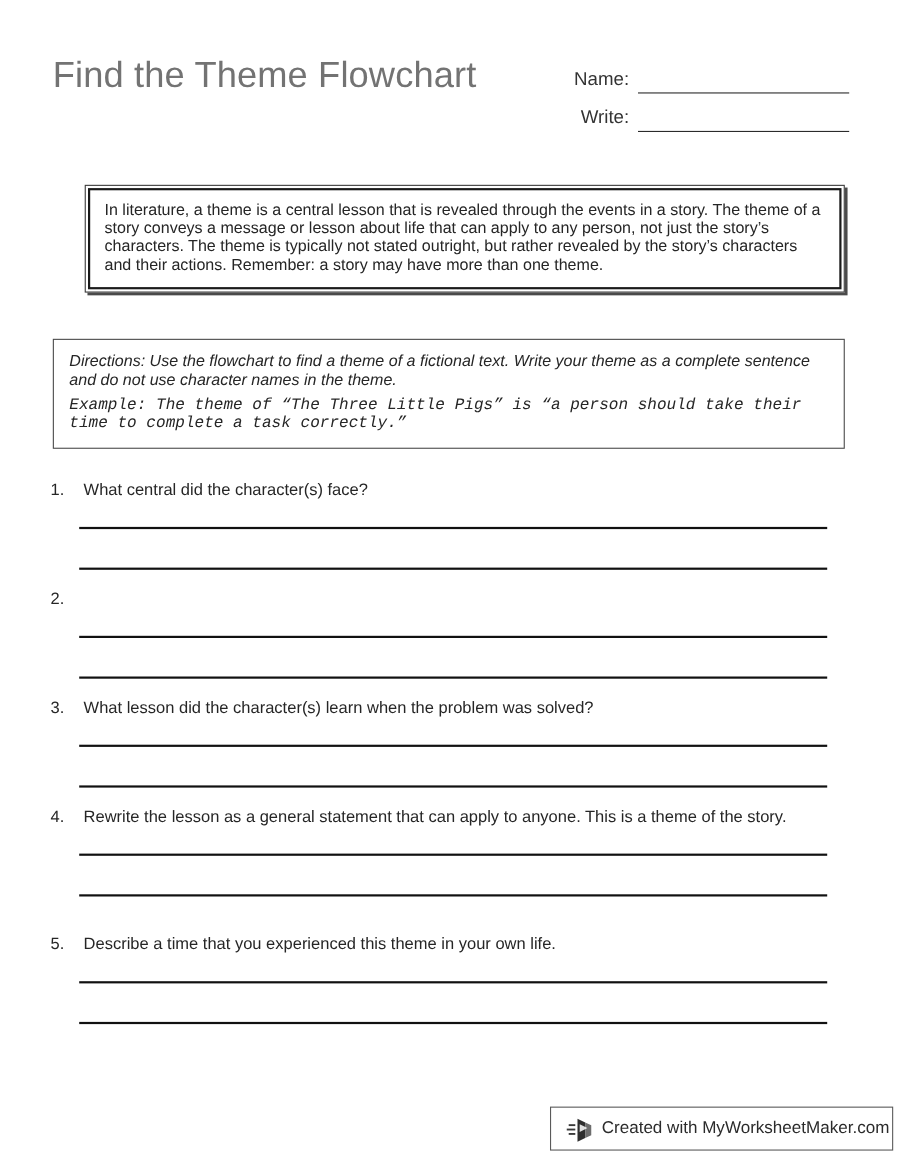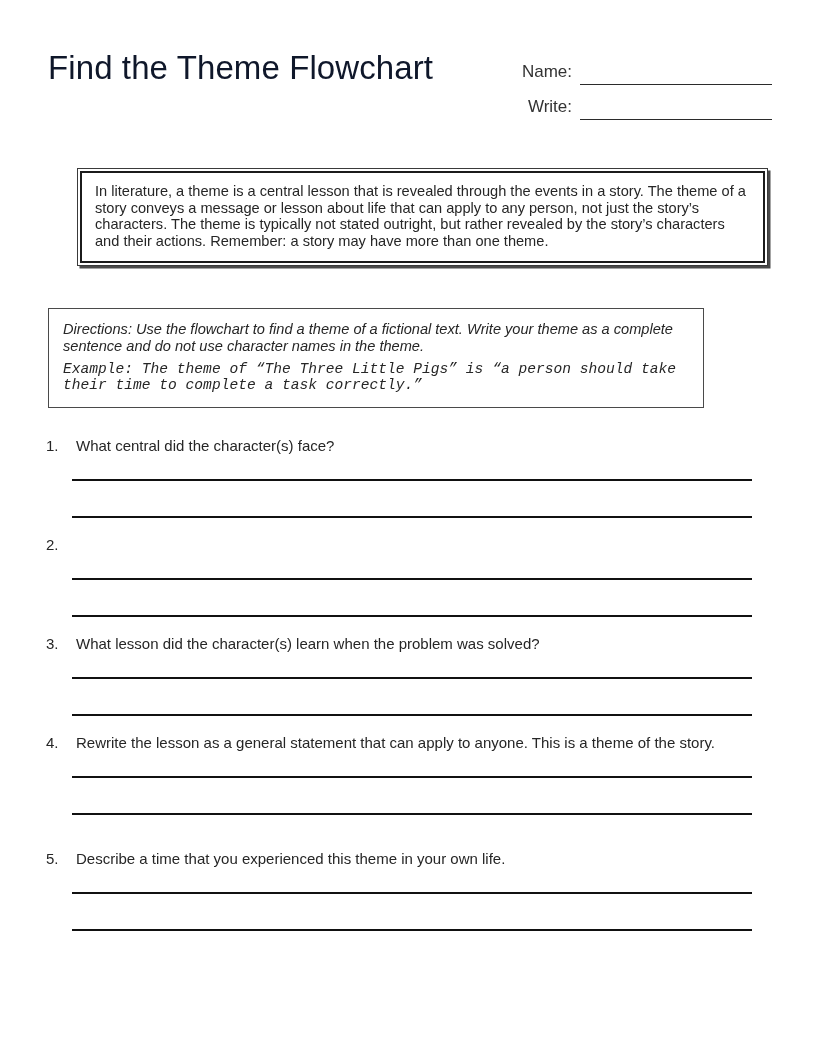--- a/index.html
+++ b/index.html
@@ -31,21 +31,21 @@
     width: 816px;
     height: 140px;
   }
   .title {
     position: absolute;
     left: 48px;
     top: 48px;
     font-size: 33px;
     font-weight: 400;
     letter-spacing: 0.1px;
-    color: #0f172a;
+    color: #737373;
     white-space: nowrap;
     line-height: 40px;
   }
   .namedate {
     position: absolute;
     left: 480px;
     top: 50px;
     width: 292px;
   }
   .nd-row {
@@ -91,21 +91,21 @@
     line-height: 16.6px;
     color: #262626;
     text-align: left;
   }
 
   
   .directions {
     position: absolute;
     left: 48px;
     top: 308px;
-    width: 656px;
+    width: 720px;
     border: 1.3px solid #4a4a4a;
     background: #ffffff;
     padding: 12px 24px 13px 14px;
     box-sizing: border-box;
   }
   .dir-p {
     font-size: 14.6px;
     line-height: 16.8px;
     font-style: italic;
     color: #262626;
@@ -261,14 +261,29 @@
           <div class="qnum">5.</div>
           <div class="qtext">Describe a time that you experienced this theme in your own life.</div>
         </div>
         <div class="answer-lines">
           <div class="aline first"></div>
           <div class="aline second"></div>
         </div>
       </div>
     </div>
 
+  <div class="footer-badge">
+    <span class="mwm-icon">
+      <svg width="26" height="26" viewBox="0 0 26 26" aria-hidden="true">
+        <g fill="#3a3a3a">
+          <rect x="2" y="9" width="6" height="1.7"></rect>
+          <rect x="0" y="13" width="8" height="1.7"></rect>
+          <rect x="2" y="17" width="6" height="1.7"></rect>
+          <path d="M10 4 L17 7.5 L17 21.5 L10 25 Z" fill="#2f2f2f"></path>
+          <path d="M17 7.5 L22.5 10 L22.5 19 L17 21.5 Z" fill="#6d6d6d"></path>
+          <path d="M12 9 L19 12.5 L12 16 Z" fill="#ffffff" opacity="0.85"></path>
+        </g>
+      </svg>
+    </span>
+    <span class="footer-text">Created with MyWorksheetMaker.com</span>
+  </div>
 
 </div>
 
 </body></html>

